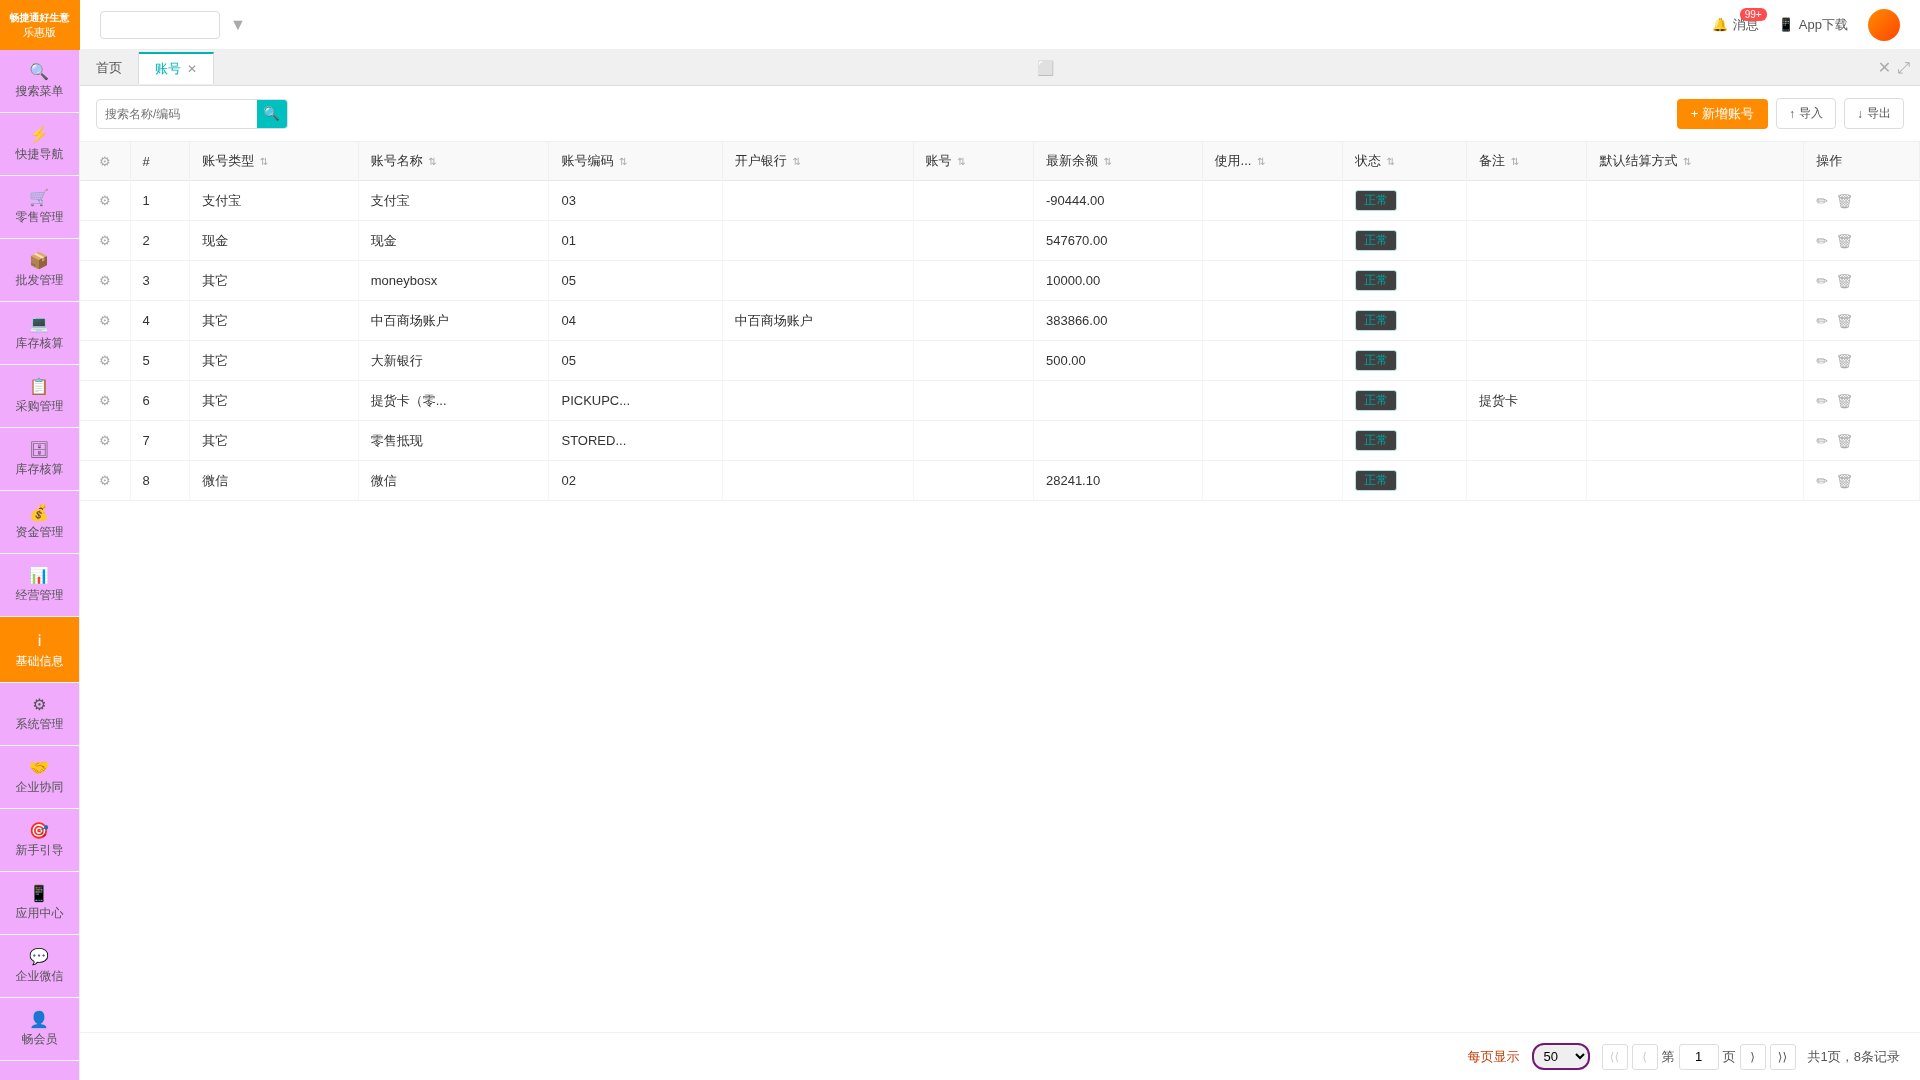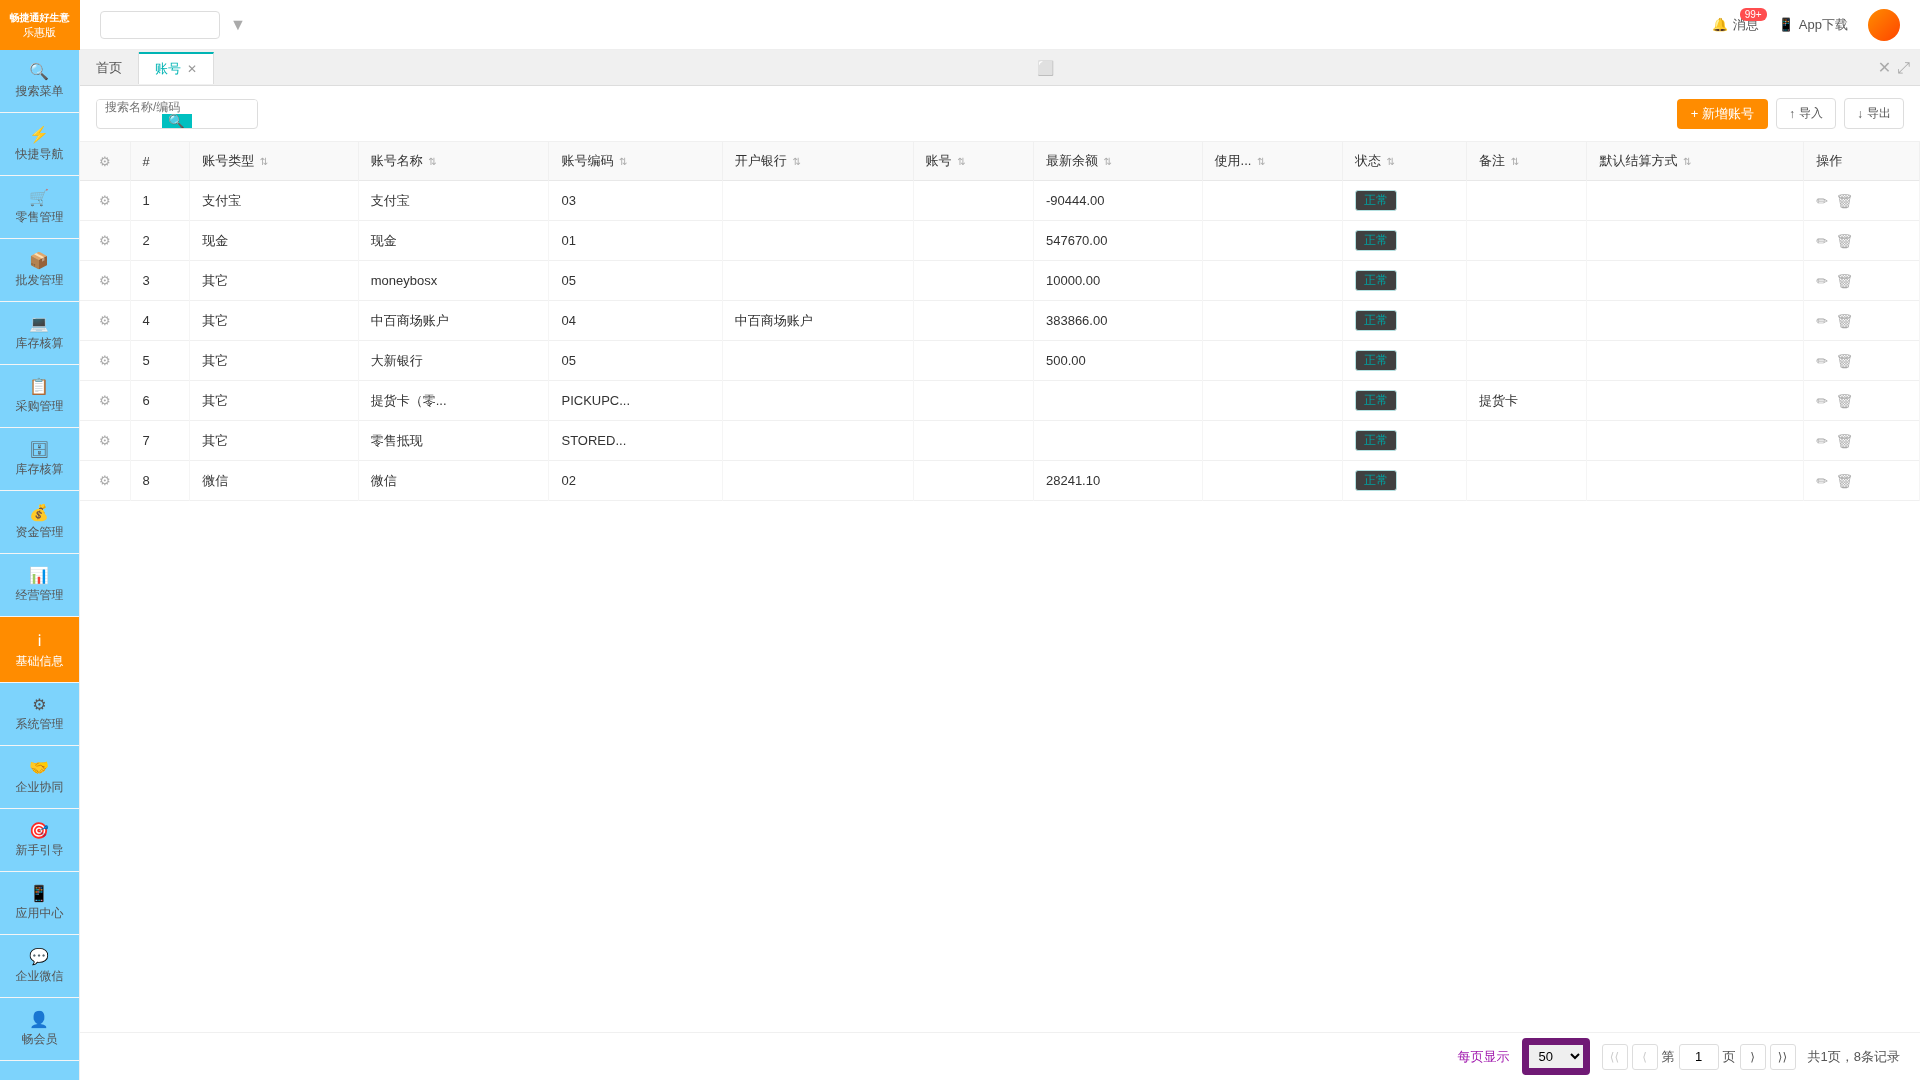--- a/index.html
+++ b/index.html
@@ -1,21 +1,21 @@
 <!DOCTYPE html>
 <html><head>
   <meta charset="utf-8">
   <style>
     * { box-sizing: border-box; margin: 0; padding: 0; }
     body { font-family: 'Microsoft YaHei', Arial, sans-serif; font-size: 13px; background: #f5f5f5; display: flex; height: 1080px; width: 1920px; overflow: hidden; }
 
     
     .sidebar {
       width: 80px;
-      background: #7dd3fc;
+      background: #f0abfc;
       display: flex;
       flex-direction: column;
       align-items: center;
       border-right: 1px solid #eee;
       height: 100%;
       flex-shrink: 0;
     }
     .sidebar-logo {
       width: 80px;
       height: 50px;
@@ -183,21 +183,20 @@
       align-items: center;
       gap: 10px;
     }
     .search-input-wrap {
       display: flex;
       align-items: center;
       border: 1px solid #ddd;
       border-radius: 4px;
       overflow: hidden;
       height: 30px;
-      flex-direction: column;
     }
     .search-input {
       width: 160px;
       border: none;
       outline: none;
       padding: 0 8px;
       font-size: 12px;
     }
     .search-btn {
       width: 30px;
@@ -311,26 +310,26 @@
       display: flex;
       align-items: center;
       justify-content: flex-end;
       padding: 0 20px;
       border-top: 1px solid #f0f0f0;
       gap: 12px;
       background: #fff;
       flex-shrink: 0;
     }
     .per-page-label {
-      color: #a21caf;
+      color: #c2410c;
       font-size: 13px;
     }
     .per-page-select {
-      border: 7px solid #701a75;
-      border-radius: 4px;
+      border: 2px solid #701a75;
+      border-radius: 12px;
       padding: 3px 6px;
       font-size: 13px;
       cursor: pointer;
     }
     .pagination {
       display: flex;
       align-items: center;
       gap: 4px;
     }
     .page-btn {

